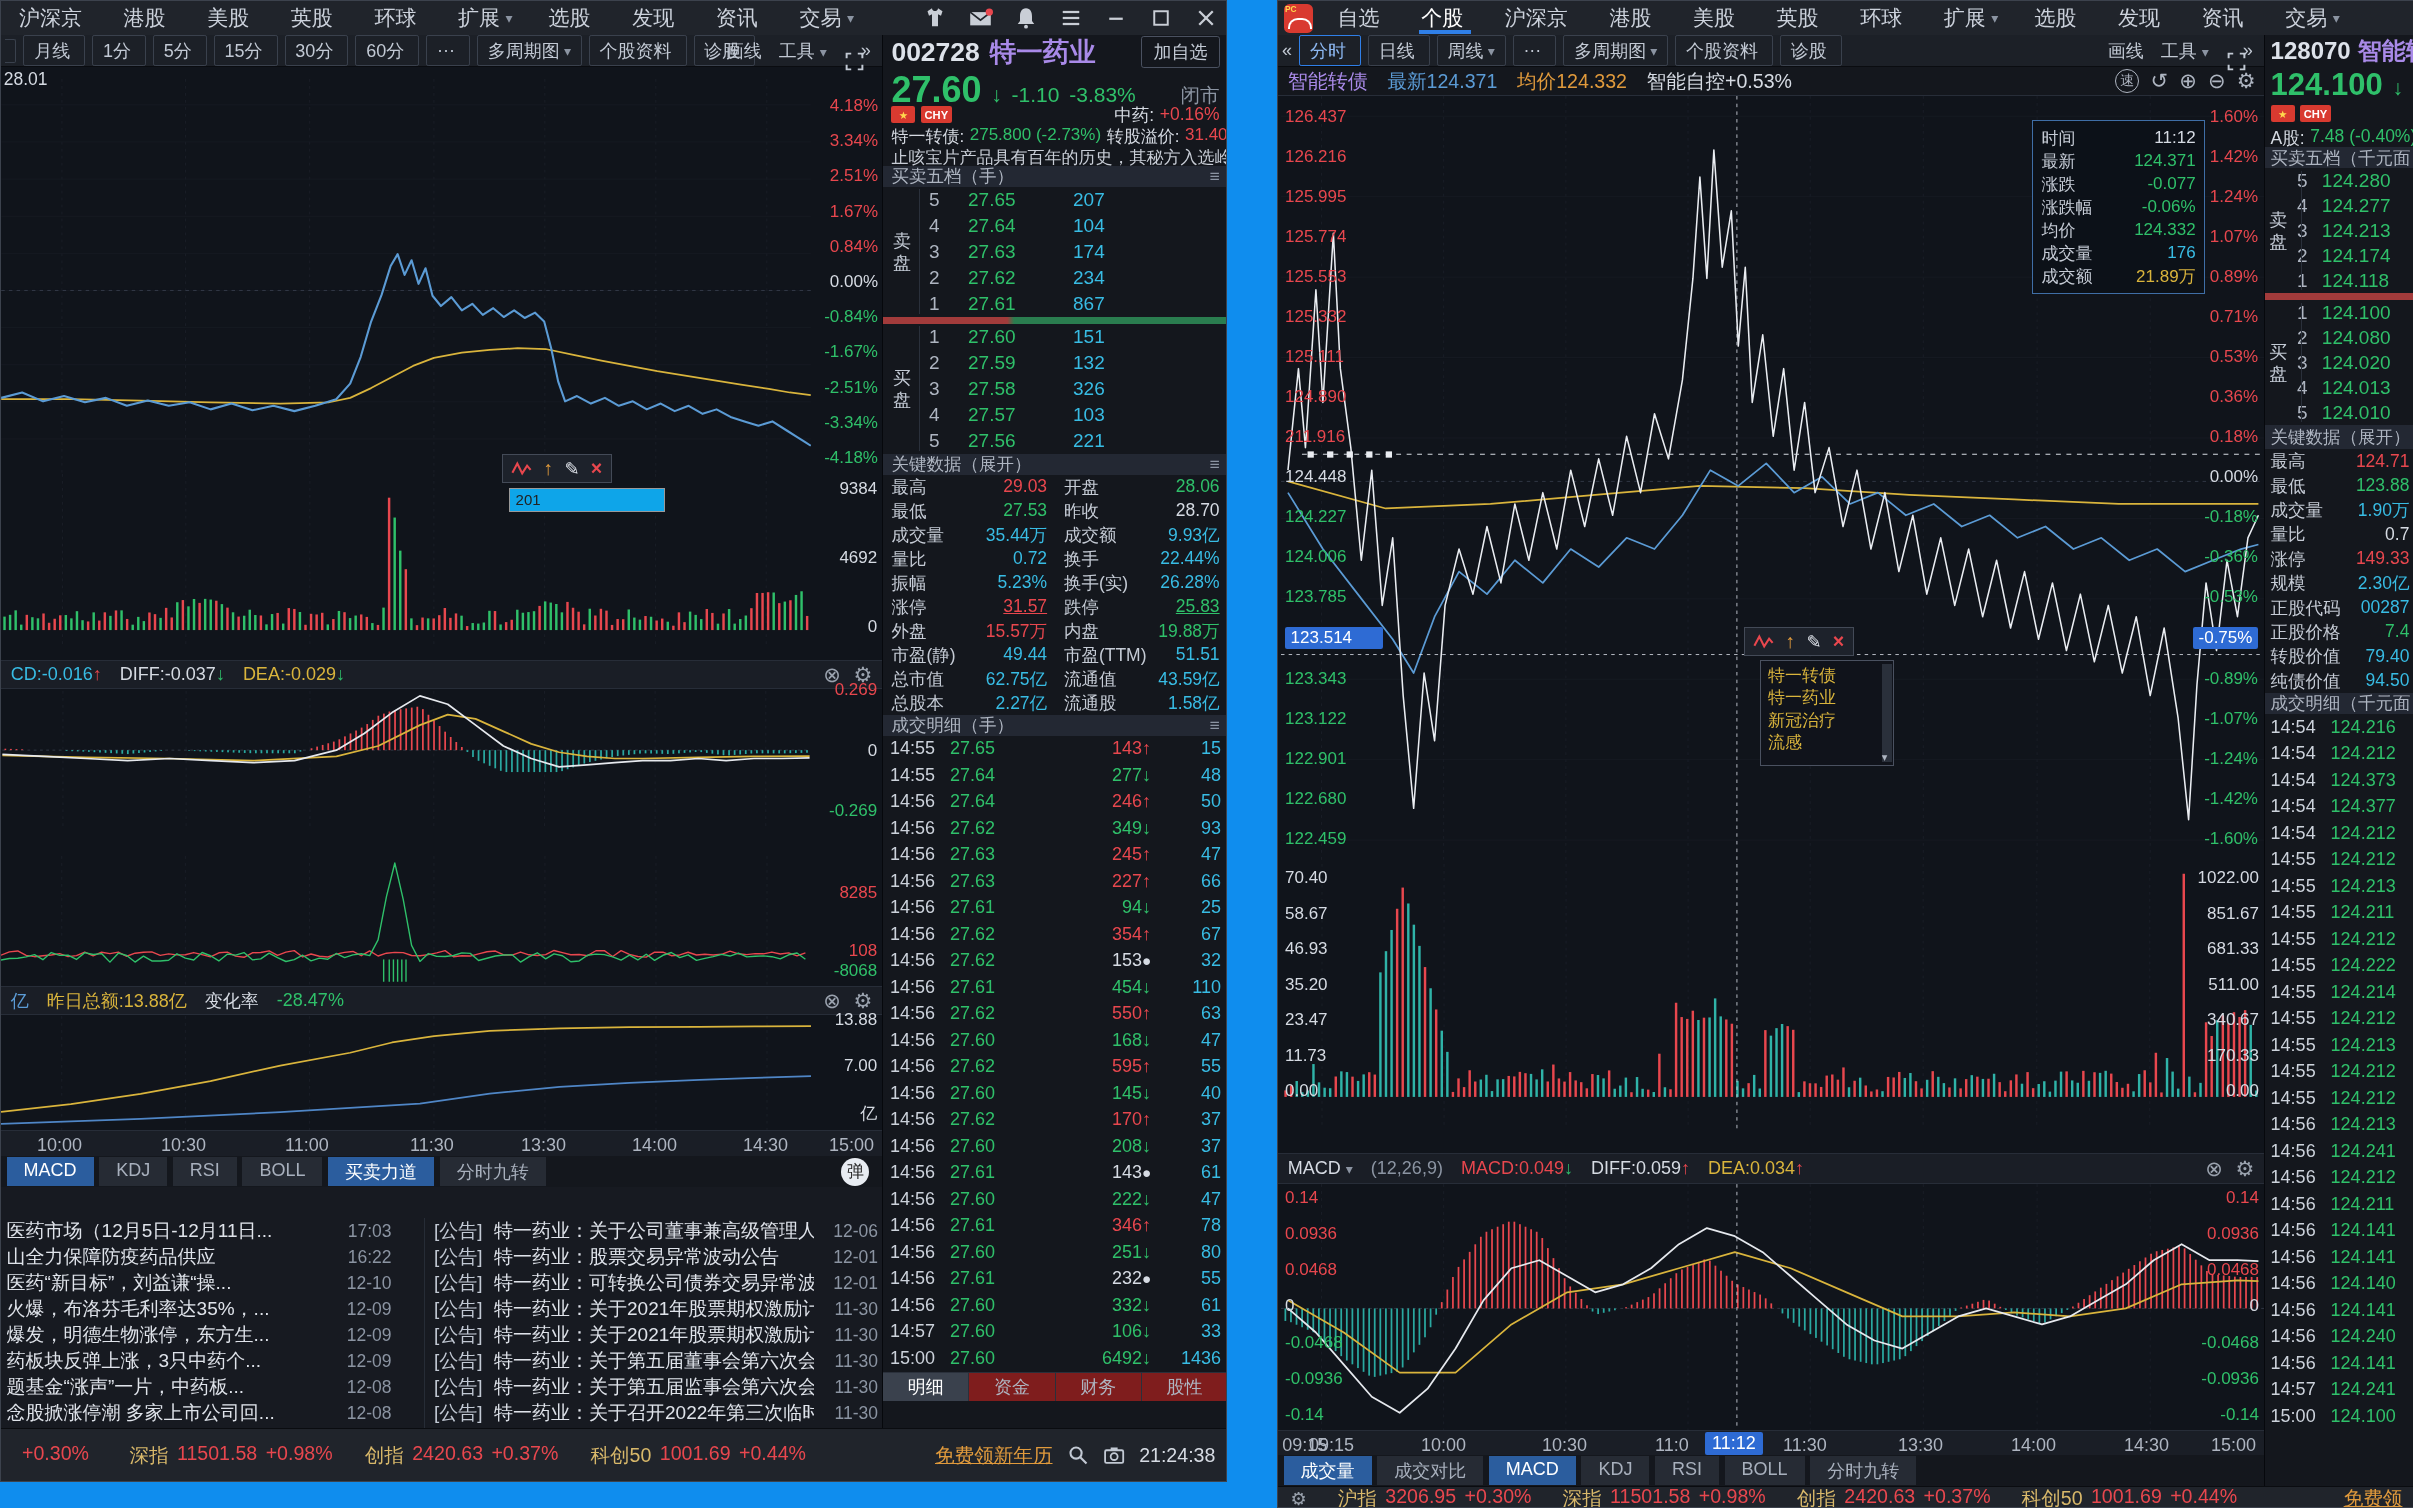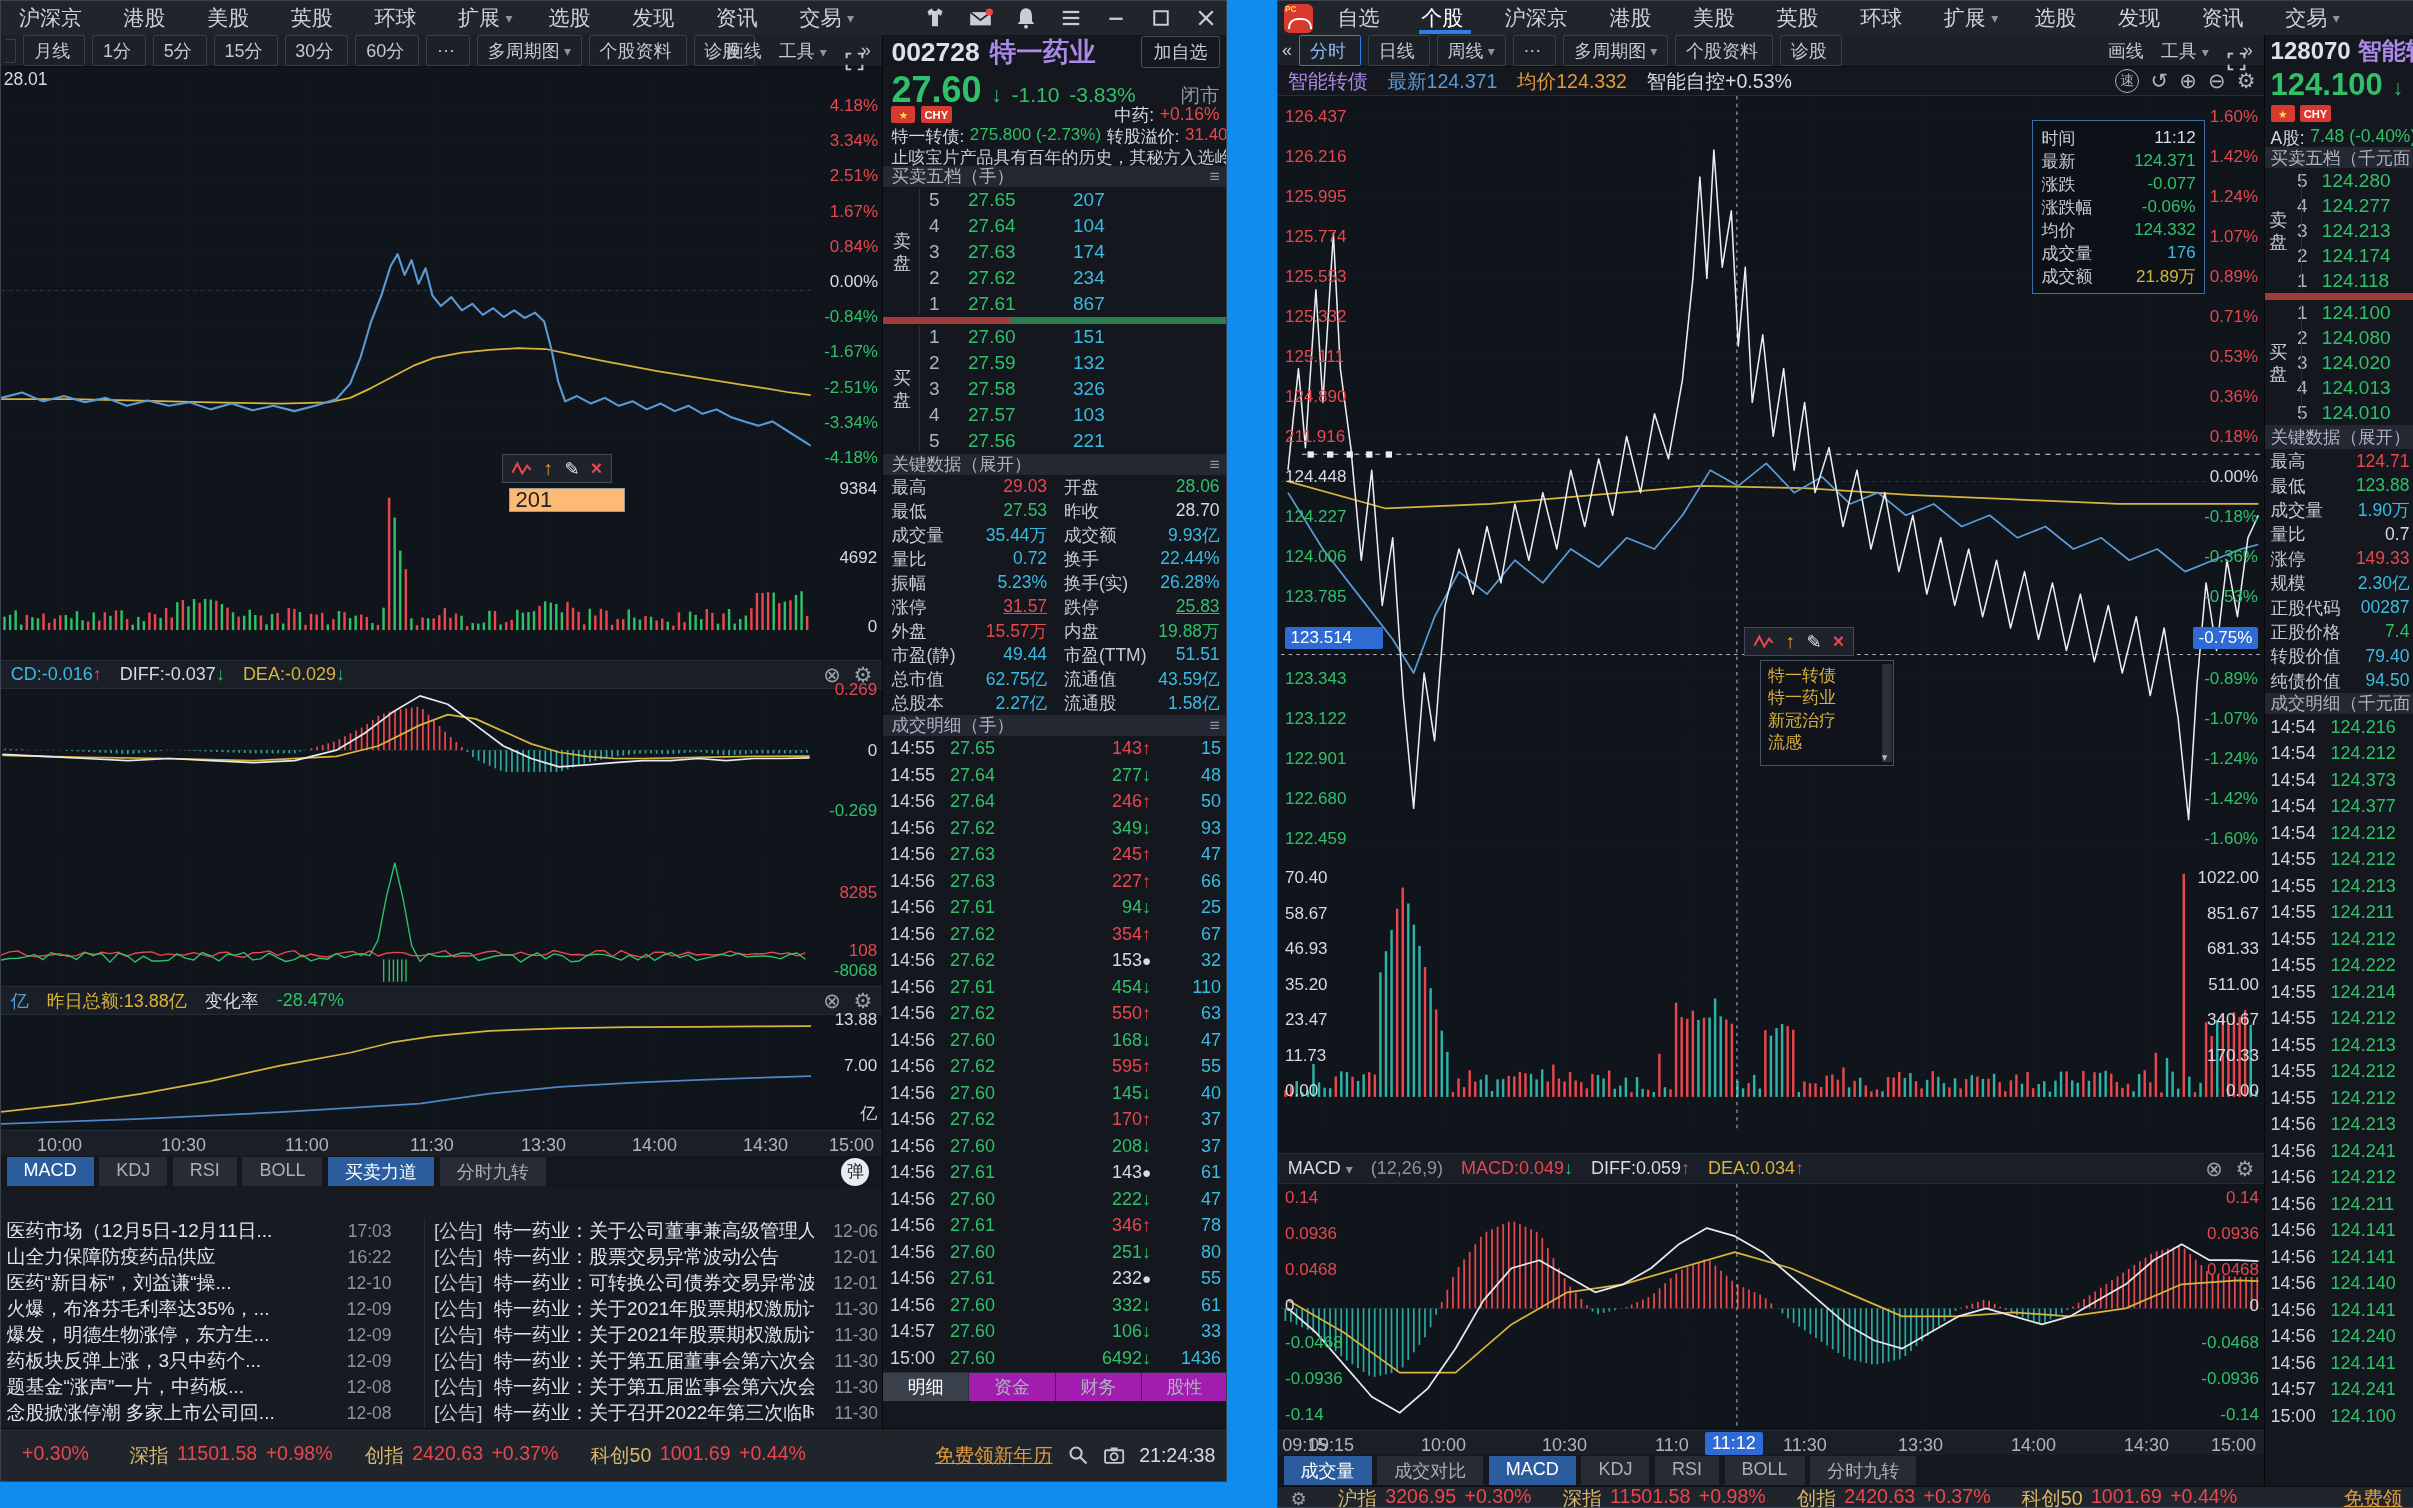--- a/index.html
+++ b/index.html
@@ -78,21 +78,21 @@
 .kd1 .kd-c{height:24.4px}
 .kd-l{color:#c5cbd5;white-space:nowrap}
 .kd-v{white-space:nowrap}
 .tr-row{height:26.5px;display:flex;align-items:center;font-size:18px;padding:0 7px;overflow:hidden}
 .tr-t{width:60px;color:#ccd2db}
 .tr-p{width:87px;color:var(--down)}
 .tr-v{width:105px;text-align:right}
 .tr-a{width:24px}
 .tr-n{flex:1;text-align:right;color:var(--cyan)}
 .p-tabs{display:flex;border-top:0.7px solid #2a303b}
-.ptab{flex:1;height:28px;display:flex;align-items:center;justify-content:center;font-size:18px;color:#aeb5c1;border-right:0.7px solid #2a303b;background:#a21caf}
+.ptab{flex:1;height:28px;display:flex;align-items:center;justify-content:center;font-size:18px;color:#aeb5c1;border-right:0.7px solid #2a303b;background:#7f1d1d}
 .ptab.active{background:#3a414d;color:#fff}
 .newsbar{position:absolute;height:28px;display:flex;align-items:center;background:#14171d;border-top:1.4px solid #000;font-size:18px;gap:2.8px;padding-left:2.8px;z-index:2}
 .ntab{padding:2.1px 12.6px;color:#c2c9d4;white-space:nowrap}
 .ntab.active{background:#262b34;color:#fff}
 .nbtn{position:absolute;right:9.8px;border:0.7px solid #4a5160;padding:1.4px 9.8px;color:#c2c9d4}
 .ncol{position:absolute;font-size:19px;z-index:2}
 .n-row{height:26px;display:flex;align-items:center}
 .n-t{flex:1;white-space:nowrap;overflow:hidden;color:#dfe3ea}
 .n-d{width:64px;text-align:right;color:#8b94a2;font-size:17.5px}
 .n-g{width:60px;color:#c2c9d4;flex:none}
@@ -114,21 +114,21 @@
 .tip-l{color:#c5cbd5}
 .anno{position:absolute;width:134px;background:rgba(16,20,27,.92);border:0.7px solid #4a5160;padding:4.2px 7px;font-size:17px;color:var(--yellow);z-index:6}
 .anno .ai{line-height:22.3px;white-space:nowrap}
 .anno .sb{position:absolute;right:1.4px;top:2.8px;bottom:2.8px;width:9.8px;background:#2a303b}
 .anno .sb::after{content:"▾";position:absolute;bottom:-1.4px;left:0;color:#aeb5c1;font-size:11.2px}
 .ftb{position:absolute;height:29px;background:#1d222b;border:0.7px solid #434a57;display:flex;align-items:center;gap:11.2px;padding:0 8.4px;z-index:6}
 .ftb svg{position:static}
 .ftb .fx{color:var(--up);font-size:19.6px;font-weight:bold}
 .ftb .fu{color:var(--orange);font-size:19.6px;font-weight:bold}
 .ftb .fp{color:#dfe3ea;font-size:18px}
-.finput{position:absolute;width:116px;height:24px;background:#fdba74;color:#222;font-size:22px;line-height:22.3px;padding:0 5.6px;border:0.7px solid #999;z-index:6}
+.finput{position:absolute;width:156px;height:24px;background:#0ea5e9;color:#222;font-size:15px;line-height:22.3px;padding:0 5.6px;border:0.7px solid #999;z-index:6}
 .logo{width:29px;height:29px;background:#d93a30;border-radius:5.6px;margin:0 7px 0 5.6px;position:relative;flex:none}
 .logo::before{content:"";position:absolute;left:4.9px;top:14px;width:19.6px;height:9.8px;border:2.1px solid #fff;border-bottom:none;border-radius:9.8px 9.8px 0 0}
 .logo::after{content:"PC";position:absolute;left:1.4px;top:0.7px;font-size:8.4px;color:#ffd84d;font-weight:bold}
 </style>
 </head>
 <body>
 
 <div class="win" id="lw" style="left:0;top:0;width:1227px;height:1482px">
   <div class="titlebar">
     <div class="menu">

